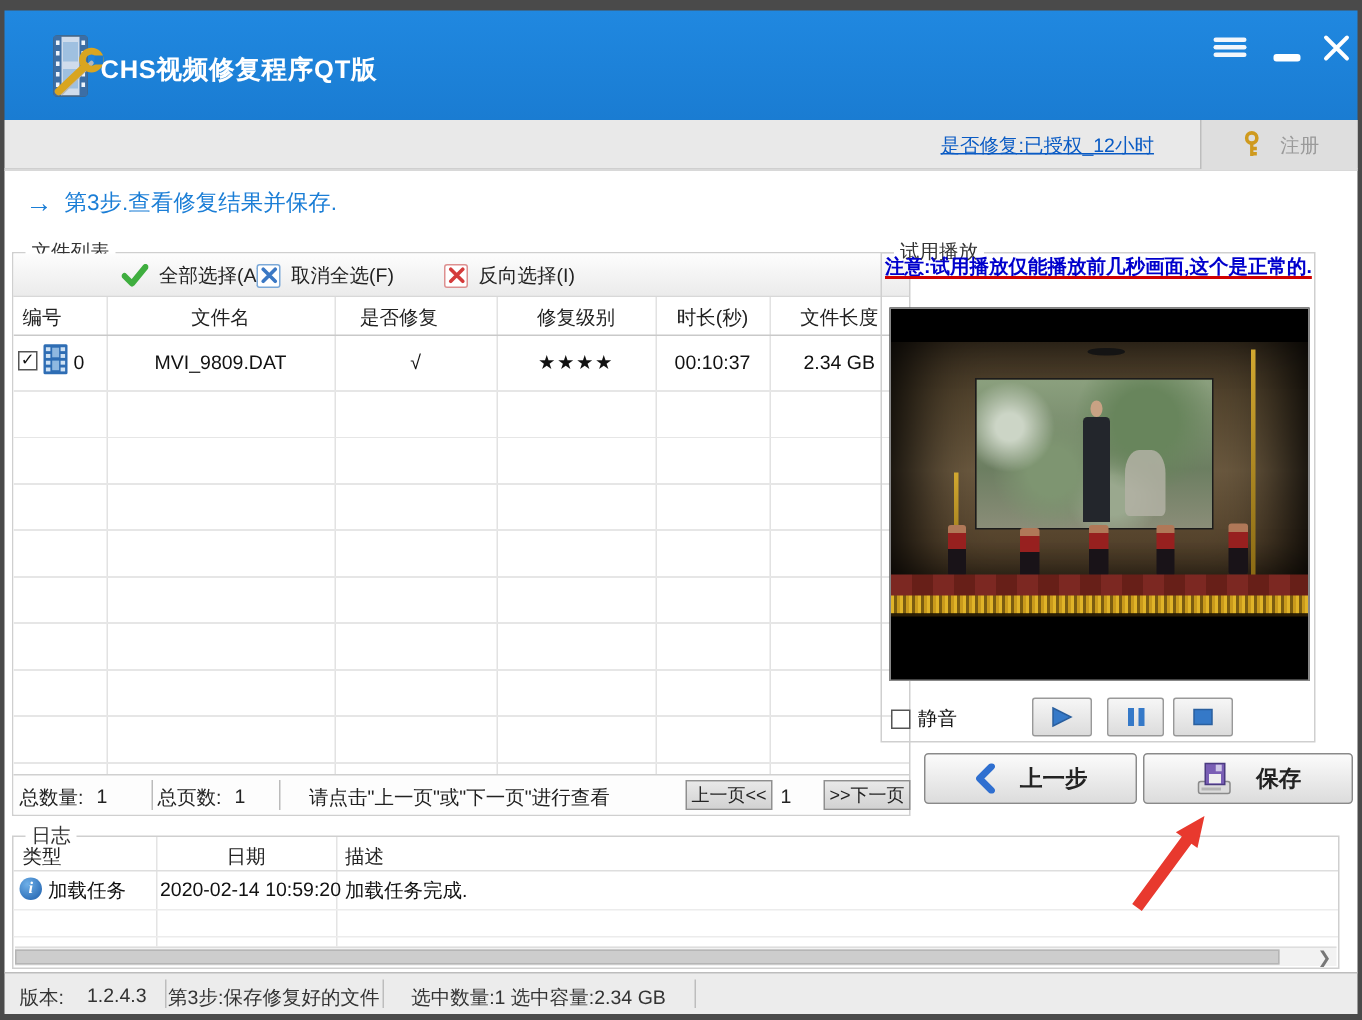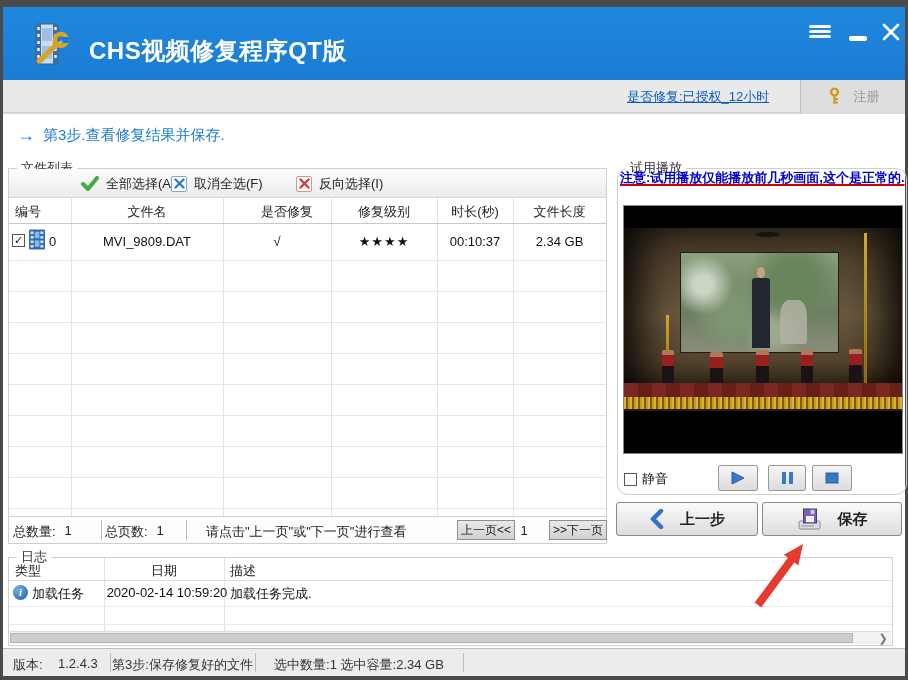--- a/index.html
+++ b/index.html
@@ -1,21 +1,21 @@
 <!DOCTYPE html>
 <html><head>
 <meta charset="utf-8">
 <style>
   html,body{margin:0;padding:0;background:#777;}
   *{box-sizing:border-box;font-family:"Liberation Sans",sans-serif;}
   .window{position:relative;width:908px;height:680px;background:#4a4a4a;overflow:hidden;}
   
   .titlebar{position:absolute;left:3px;top:7px;width:902px;height:73px;background:linear-gradient(180deg,#2088e0,#1a7cd2);}
   .app-icon{position:absolute;left:24px;top:14px;width:46px;height:46px;}
-  .title-text{position:absolute;left:86px;top:28px;color:#fff;font-size:24px;font-weight:bold;letter-spacing:.5px;}
+  .title-text{position:absolute;left:64px;top:28px;color:#fff;font-size:17px;font-weight:bold;letter-spacing:.5px;}
   .win-btn{position:absolute;top:14px;width:24px;height:22px;display:flex;align-items:center;justify-content:center;cursor:pointer;}
   .menu-btn{left:806px;}
   .menu-btn .bar{width:22px;height:3.5px;background:#f2f6fb;border-radius:2px;margin:1.6px 0;}
   .min-btn{left:843px;}
   .min-btn .bar{width:18px;height:5px;background:#fff;border-radius:2px;}
   .close-btn{left:876px;}
   
   .licbar{position:absolute;left:3px;top:80px;width:902px;height:33px;background:#e9e9e9;border-bottom:1px solid #cfcfcf;}
   .lic-link{position:absolute;left:624px;top:8px;font-size:13px;color:#0a5bc4;text-decoration:underline;cursor:pointer;white-space:nowrap;}
   .register{position:absolute;left:797px;top:0;width:105px;height:33px;background:#dedede;border-left:1px solid #bdbdbd;display:flex;align-items:center;justify-content:center;gap:12px;cursor:pointer;}
@@ -42,21 +42,21 @@
   .rowlines{position:absolute;left:0;right:0;top:62px;bottom:0;background:repeating-linear-gradient(180deg,#e6e6e6 0 1px,transparent 1px 31px);}
   .cell{position:absolute;top:36px;font-size:13px;color:#111;text-align:center;}
   .cb{width:13px;height:13px;border:1px solid #555;background:#fff;font-size:11px;line-height:11px;text-align:center;color:#111;}
   
   .pager{position:absolute;left:0;right:0;bottom:0;height:27px;border-top:1px solid #d0d0d0;background:#fdfdfd;font-size:13px;color:#222;}
   .pitem{position:absolute;top:6px;white-space:nowrap;}
   .pval{position:absolute;top:6px;width:30px;text-align:center;}
   .pline{position:absolute;top:3px;bottom:3px;width:1px;background:#bbb;}
   .pbtn{position:absolute;top:3px;height:20px;width:58px;background:linear-gradient(180deg,#e9e9e9,#d2d2d2);border:1px solid #8f8f8f;font-size:12px;display:flex;align-items:center;justify-content:center;cursor:pointer;}
   
-  .g-prev{left:614px;top:54px;width:290px;height:327px;border-radius:11px;}
+  .g-prev{left:584px;top:54px;width:290px;height:327px;}
   .warn{position:absolute;left:2px;top:1px;width:286px;font-size:13px;font-weight:bold;color:#0000cc;line-height:15px;text-decoration:underline;text-decoration-color:#d00000;text-decoration-thickness:1.5px;text-underline-offset:2px;}
   .video{position:absolute;left:5px;top:36px;width:280px;height:249px;background:#000;border:1px solid #888;overflow:hidden;}
   .stage{position:absolute;left:0;right:0;top:9%;height:63%;background:linear-gradient(180deg,#3a2f20 0%,#55462f 25%,#6b593f 55%,#57452e 85%,#3c2f1e 100%);box-shadow:inset 38px 0 46px -24px #000,inset -38px 0 46px -24px #000;}
   .screen{position:absolute;left:20%;top:18.5%;width:57.5%;height:41%;border:1px solid #1c1c1c;
     background:
       radial-gradient(circle at 14% 32%,#ccd5c6 0 6%,rgba(0,0,0,0) 20%),
       radial-gradient(circle at 32% 62%,#7e9571 0 13%,rgba(0,0,0,0) 32%),
       radial-gradient(circle at 72% 28%,#68855c 0 16%,rgba(0,0,0,0) 36%),
       radial-gradient(circle at 58% 78%,#9aa88e 0 11%,rgba(0,0,0,0) 26%),
       linear-gradient(180deg,#8ba07e,#6c7e61 60%,#8a8d78);}
@@ -188,21 +188,21 @@
         <div class="vsep" style="left:62px;"></div>
         <div class="vsep" style="left:214px;"></div>
         <div class="vsep" style="left:322px;"></div>
         <div class="vsep" style="left:428px;"></div>
         <div class="vsep" style="left:504px;"></div>
         <div class="rowlines"></div>
 
         <div class="tbl-head">
           <span class="hcell" style="left:6px;text-align:left;">编号</span>
           <span class="hcell" style="left:62px;width:152px;">文件名</span>
-          <span class="hcell" style="left:224px;width:108px;">是否修复</span>
+          <span class="hcell" style="left:203px;width:108px;">是否修复</span>
           <span class="hcell" style="left:322px;width:106px;">修复级别</span>
           <span class="hcell" style="left:428px;width:76px;">时长(秒)</span>
           <span class="hcell" style="left:504px;width:93px;">文件长度</span>
         </div>
 
         <div>
           <div class="cb" style="position:absolute;left:3px;top:36px;">✓</div>
           <svg style="position:absolute;left:19px;top:31px;" width="18" height="21" viewBox="0 0 18 21">
             <rect x="1" y="0.5" width="16" height="20" rx="1" fill="#2e6db4"></rect>
             <g fill="#cfe2f4">

